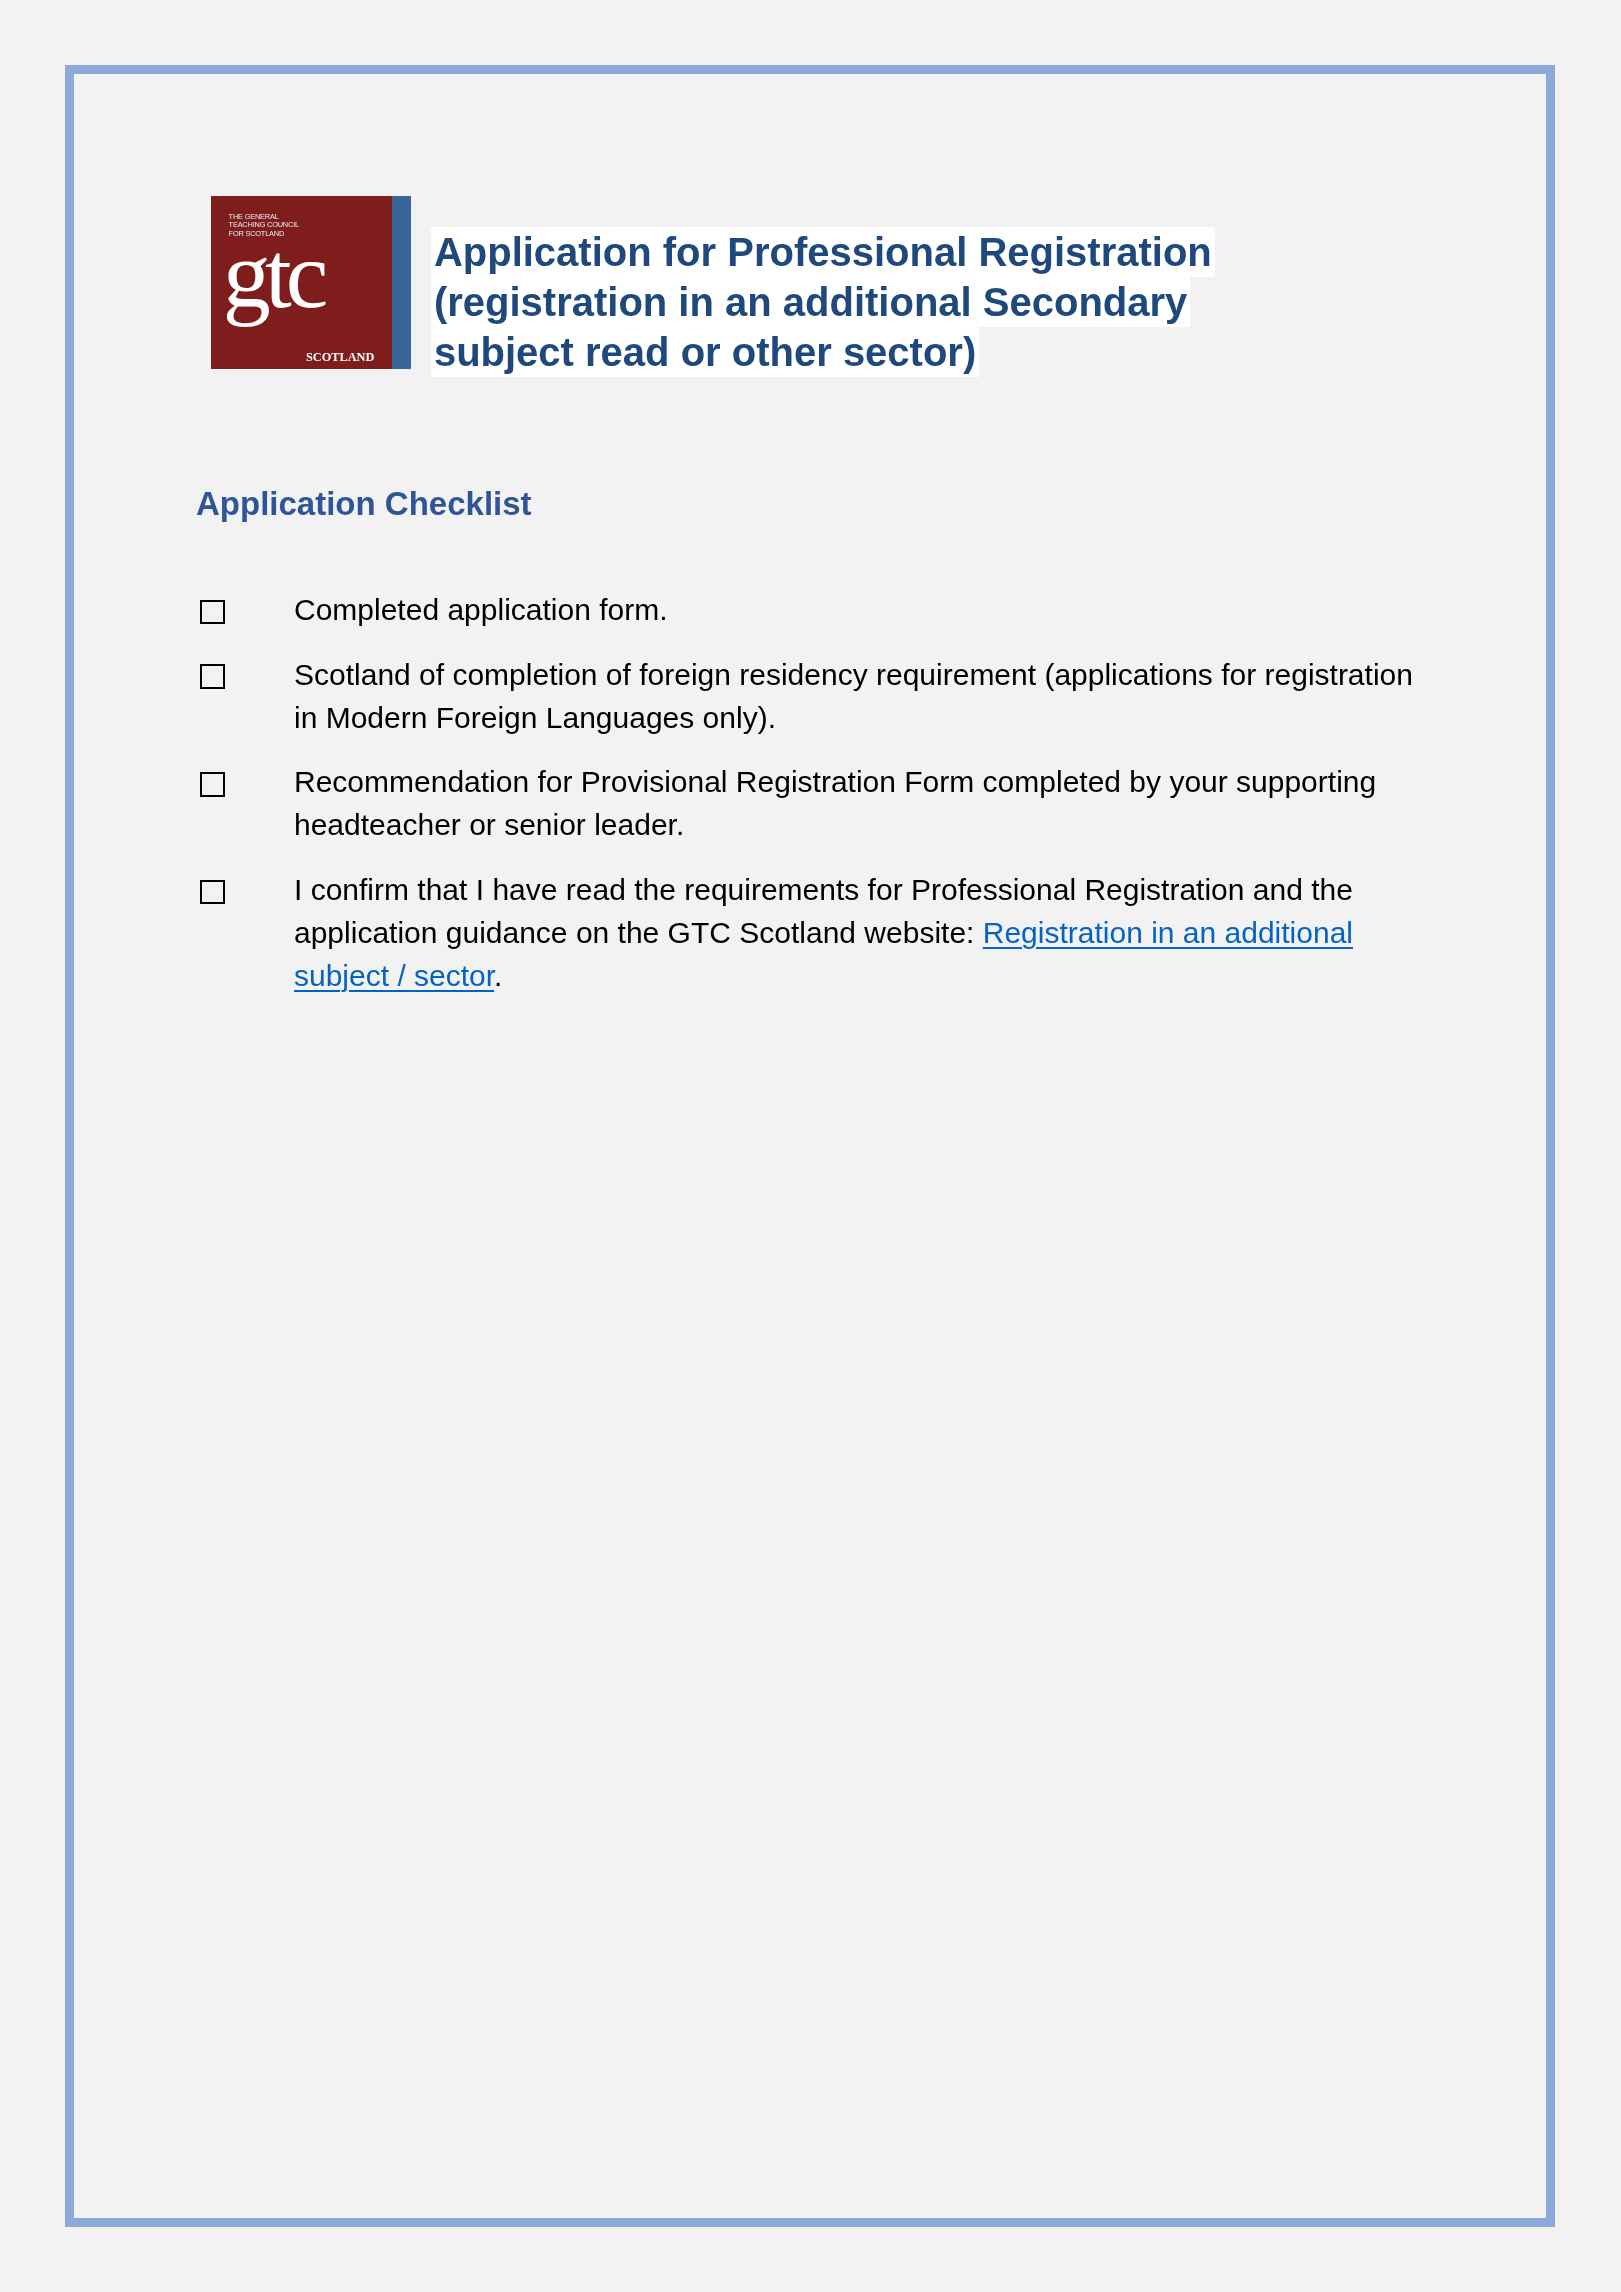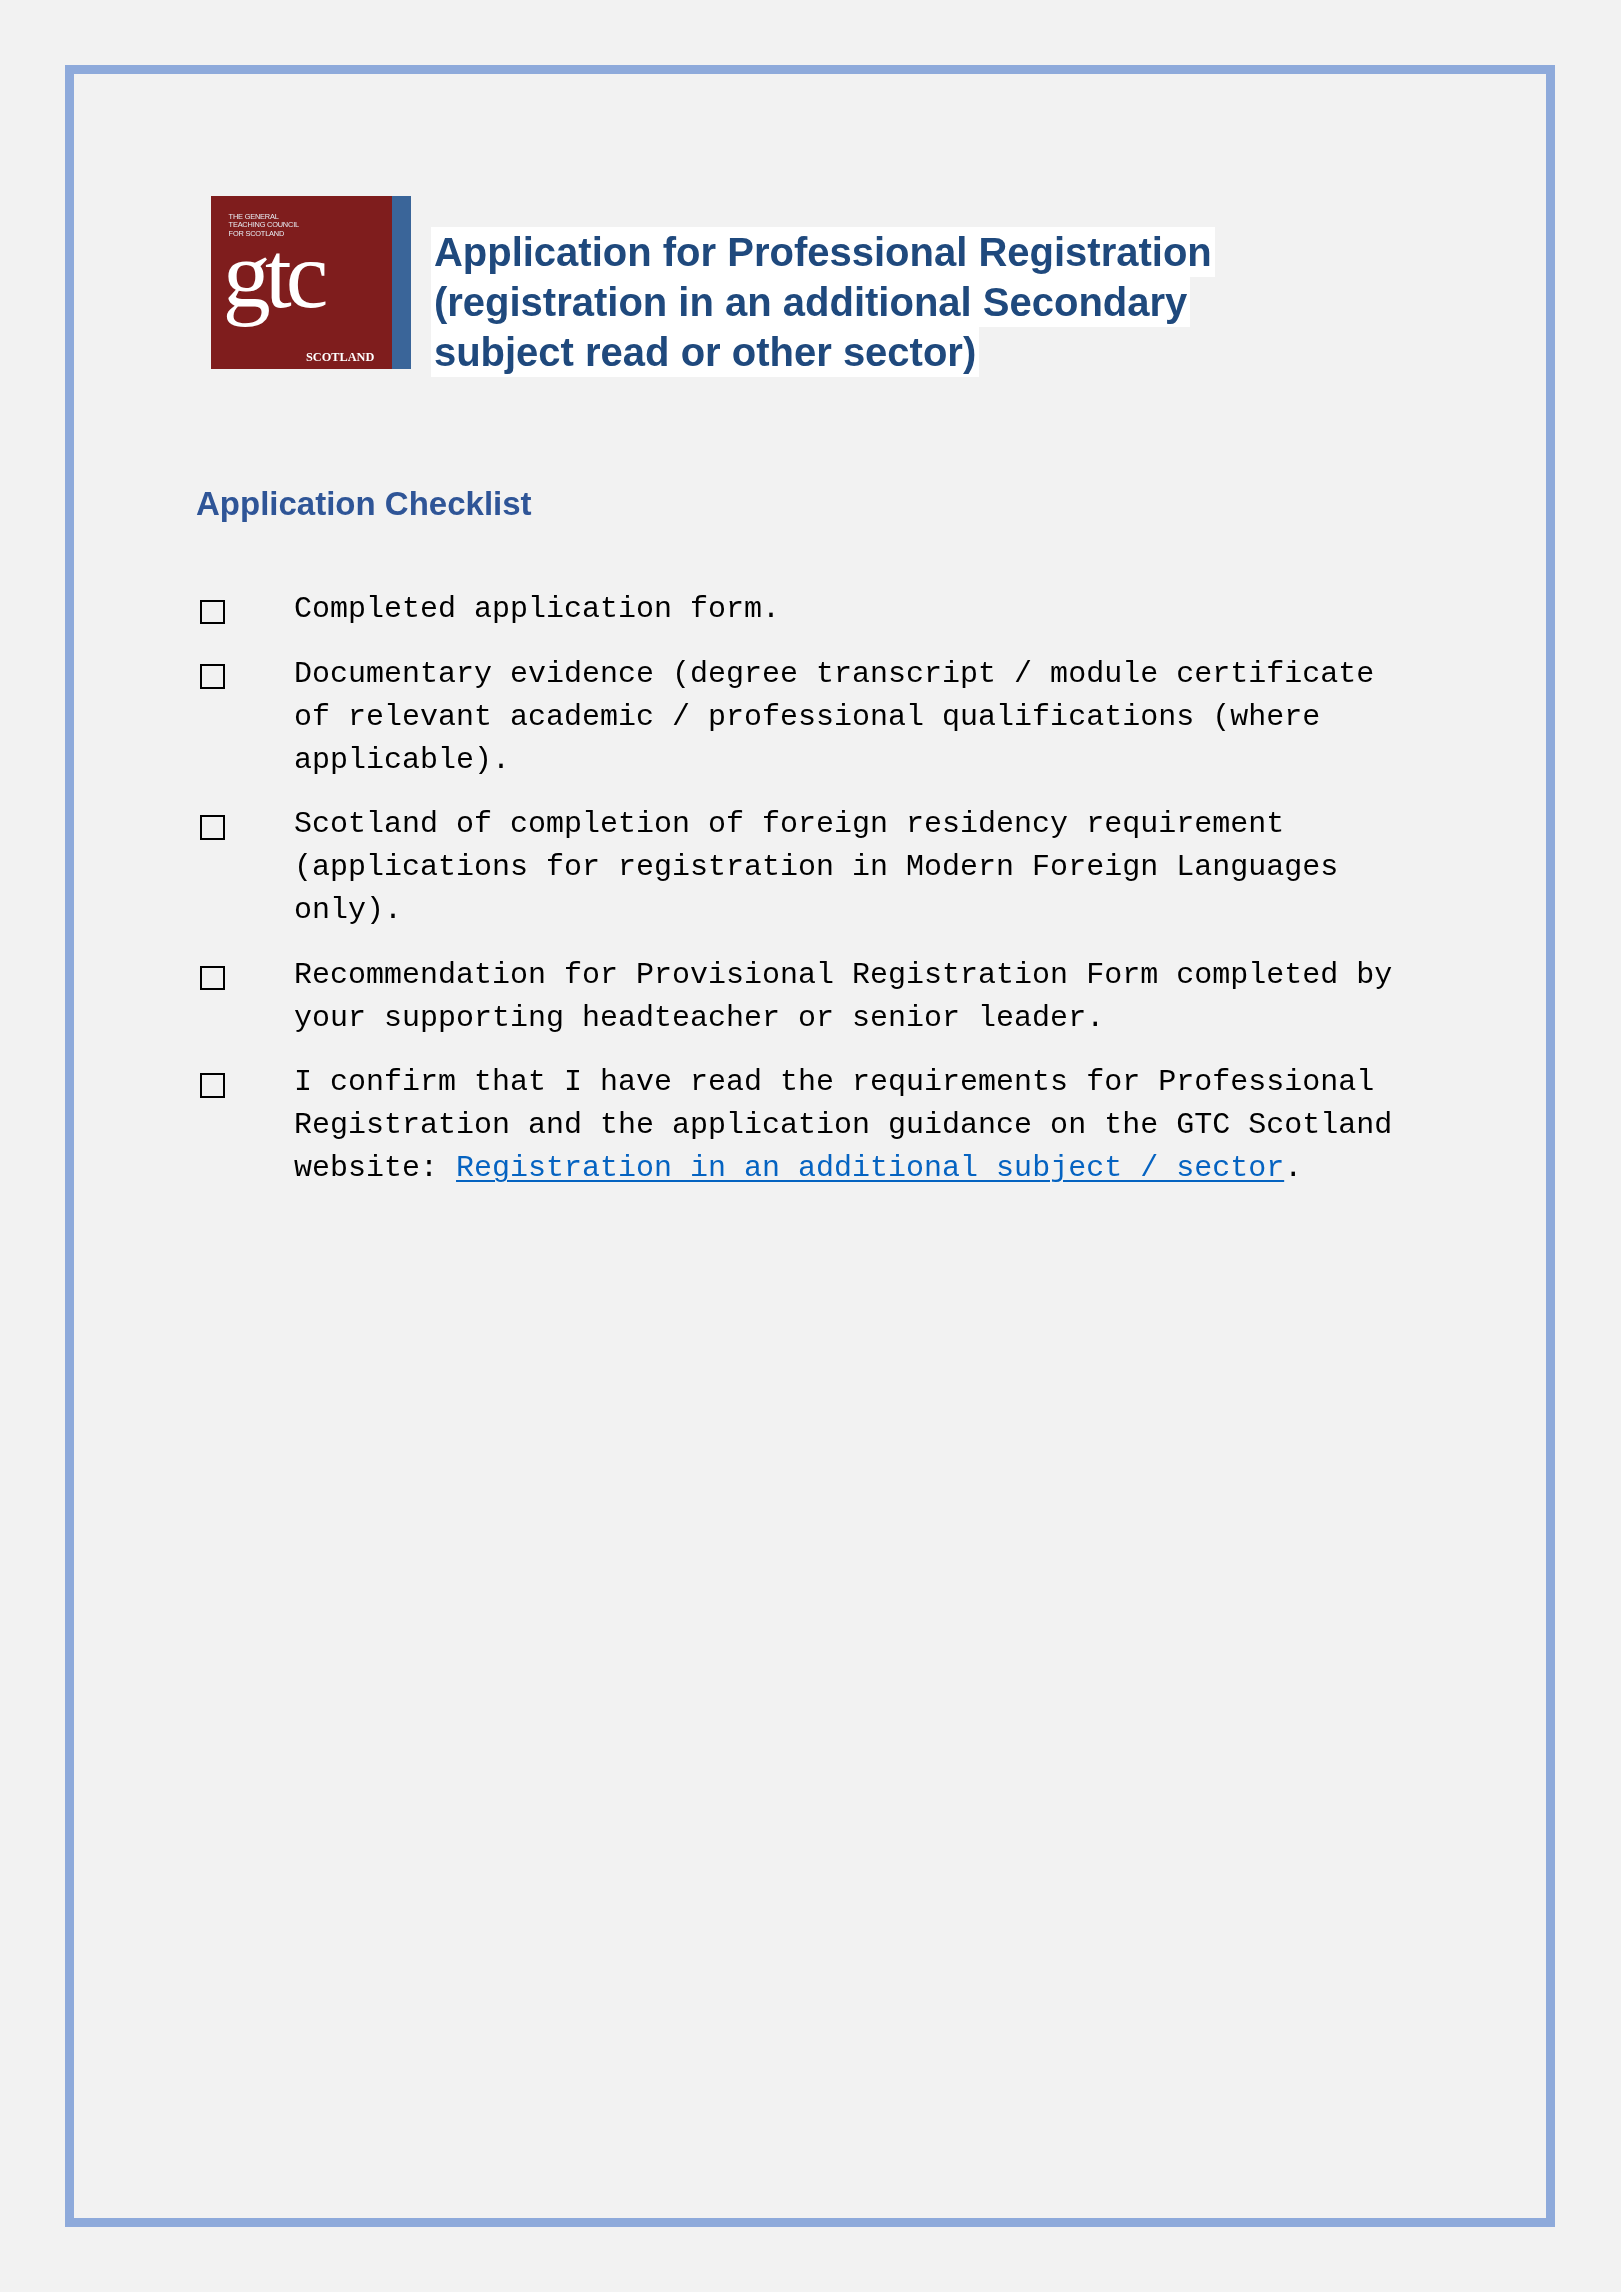--- a/index.html
+++ b/index.html
@@ -119,21 +119,20 @@
       left: 0;
       top: 11.8px;
       width: 20.6px;
       height: 20.6px;
       border: 2px solid #000000;
       background: transparent;
       cursor: pointer;
     }
     .item-text {
       display: block;
-      font-family: Liberation Mono, monospace;
     }
     .link {
       color: #0563c1;
       text-decoration: underline;
       text-decoration-thickness: 2px;
       text-underline-offset: 3.9px;
       cursor: pointer;
     }
   </style>
 </head>
@@ -158,24 +157,20 @@
 
 <h2 class="section-heading">Application Checklist</h2>
 
 <ul class="checklist">
   <li class="checklist-item">
     <span class="checkbox"></span>
     <span class="item-text">Completed application form.</span>
   </li>
   <li class="checklist-item">
     <span class="checkbox"></span>
-    <span class="item-text">Documentary evidence (degree transcript / module certificate of relevant academic / professional qualifications (where applicable).</span>
-  </li>
-  <li class="checklist-item">
-    <span class="checkbox"></span>
     <span class="item-text">Scotland of completion of foreign residency requirement (applications for registration in Modern Foreign Languages only).</span>
   </li>
   <li class="checklist-item">
     <span class="checkbox"></span>
     <span class="item-text">Recommendation for Provisional Registration Form completed by your supporting headteacher or senior leader.</span>
   </li>
   <li class="checklist-item">
     <span class="checkbox"></span>
     <span class="item-text"><span>I confirm that I have read the requirements for Professional Registration and the application guidance on the GTC Scotland website: </span><a class="link">Registration in an additional subject / sector</a><span>.</span></span>
   </li>

